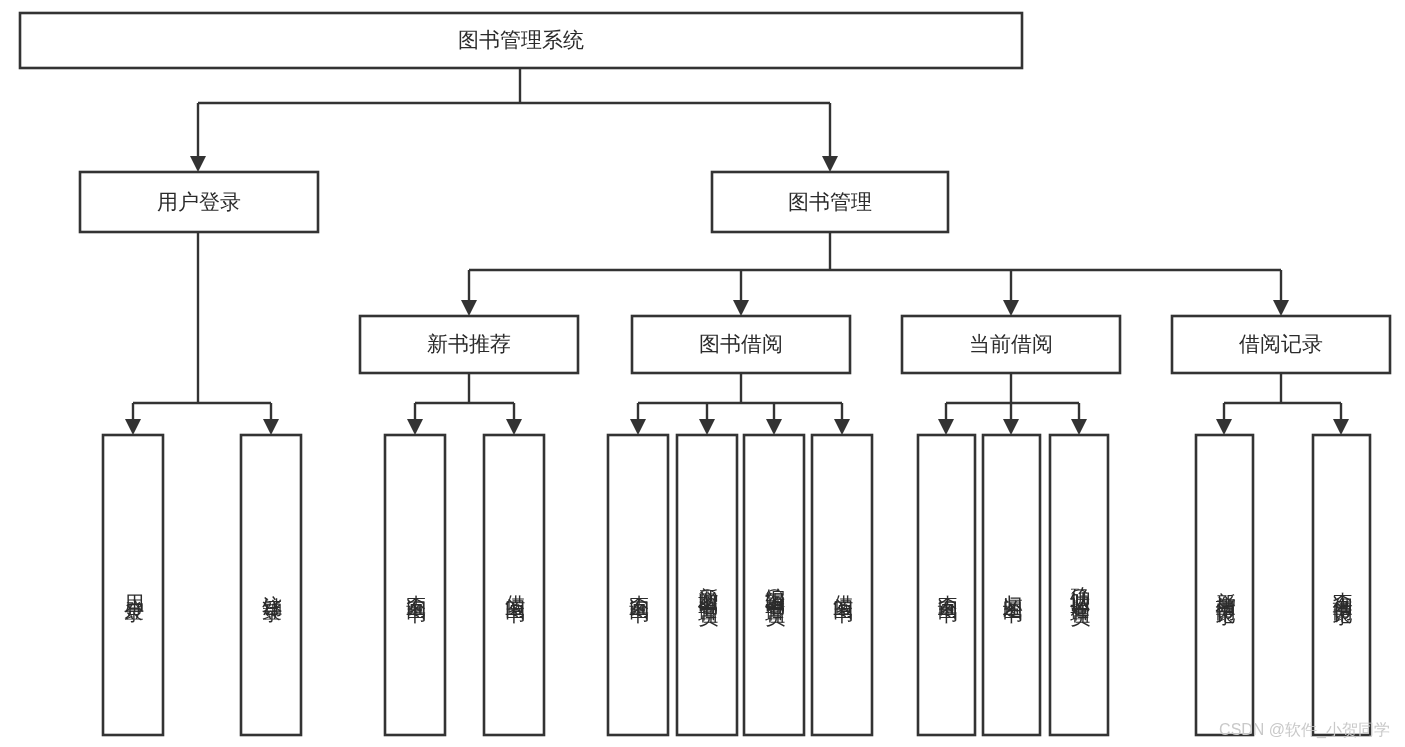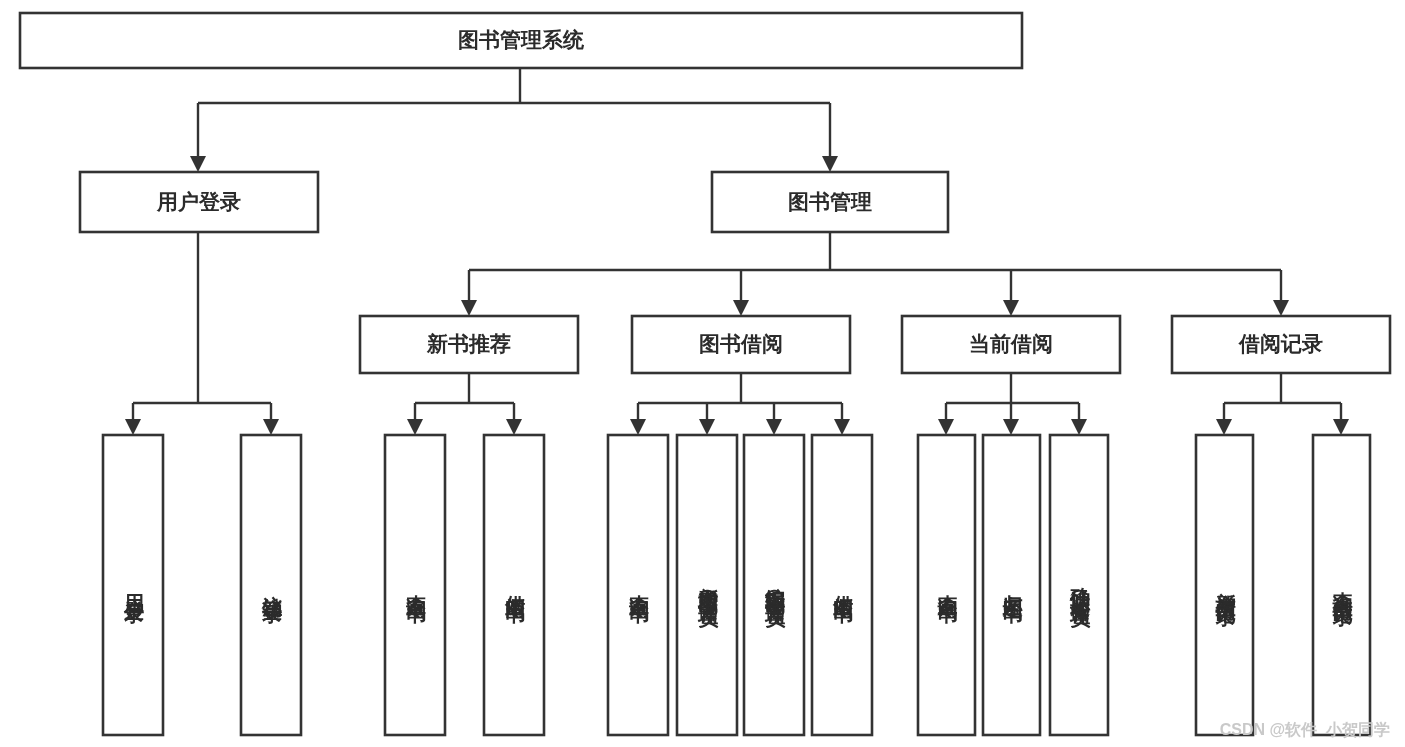--- a/index.html
+++ b/index.html
@@ -12,21 +12,20 @@
     width: 1405px;
     height: 747px;
     font-family: "Liberation Sans", "DejaVu Sans", sans-serif;
     overflow: hidden;
     position: relative;
   }
   #diagram-root {
     position: relative;
     width: 1405px;
     height: 747px;
-    font-weight: bold;
   }
   svg.diagram-canvas {
     position: absolute;
     left: 0;
     top: 0;
     width: 1405px;
     height: 747px;
     display: block;
   }
   .node-box {

